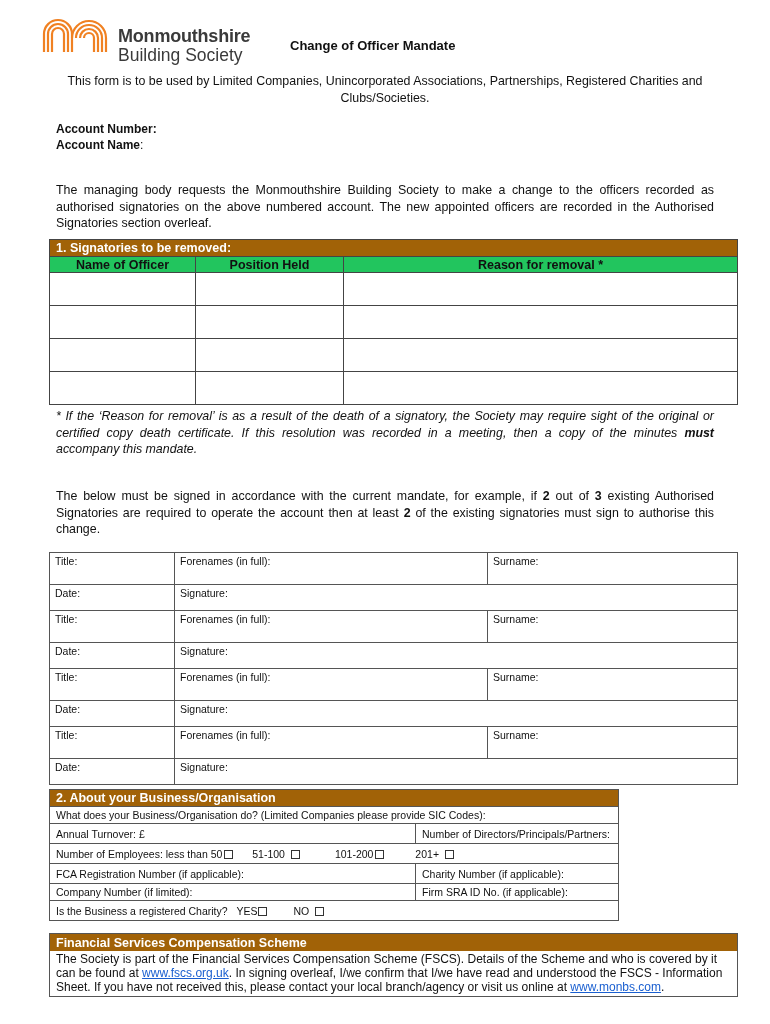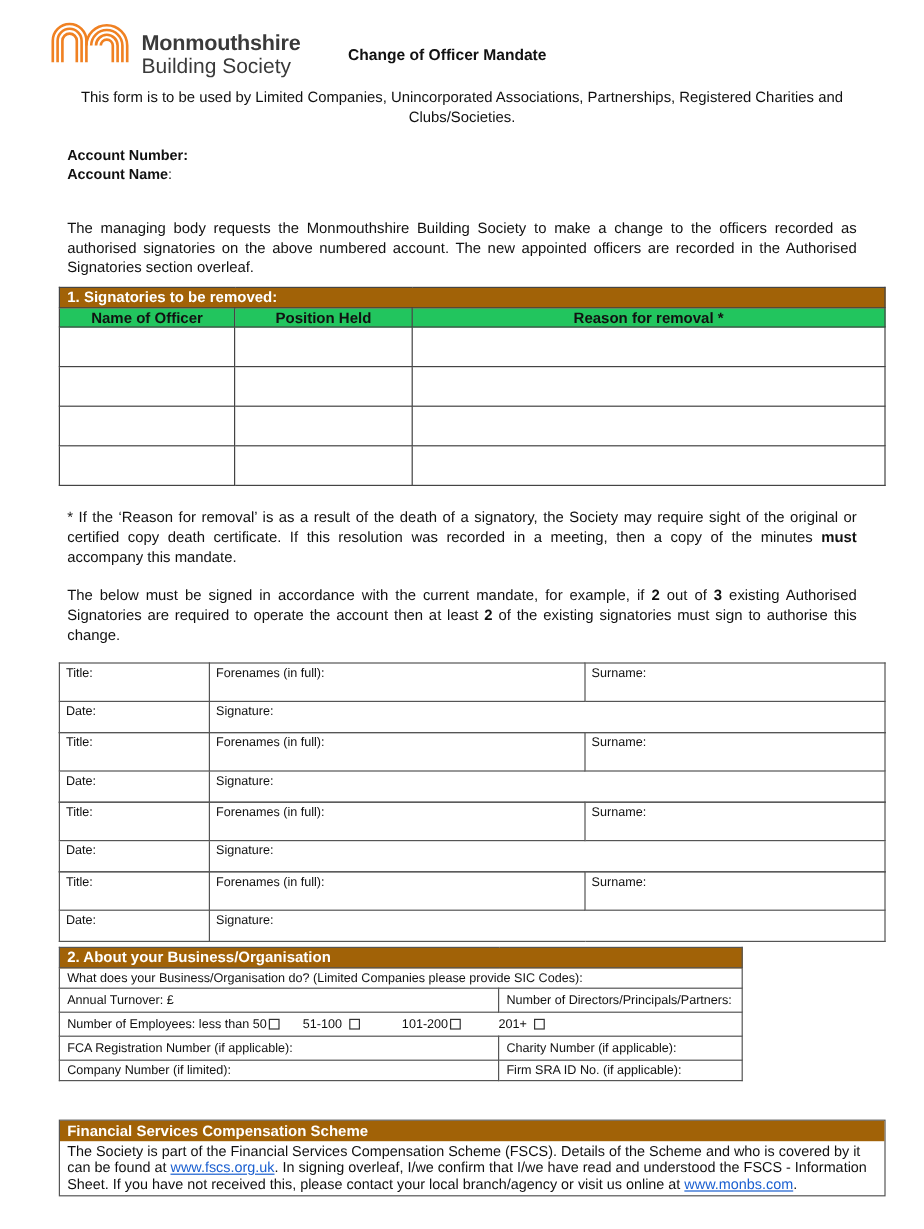--- a/index.html
+++ b/index.html
@@ -14,21 +14,21 @@
 
   .doc-title { position: absolute; left: 290px; top: 38px; font-size: 13px; font-weight: bold; }
 
   .intro { position: absolute; left: 56px; top: 73px; width: 658px; text-align: center; font-size: 12.4px; line-height: 17px; }
 
   .acct { position: absolute; left: 56px; top: 121px; font-size: 12px; line-height: 16px; }
   .acct b { font-weight: bold; }
 
   .para { position: absolute; left: 56px; width: 658px; font-size: 12.4px; line-height: 16.5px; text-align: justify; }
   .para1 { top: 182px; }
-  .para2 { top: 423px; }
+  .para2 { top: 408px; font-style: italic; }
   .para3 { top: 488px; }
 
   table { border-collapse: collapse; }
   .sec1 { position: absolute; left: 49px; top: 239px; width: 689px; }
   .sec1 td { border: 1px solid #444; }
   .orange-head { background: #a16207; color: #fff; font-weight: bold; font-size: 12.5px; padding: 1px 6px; height: 17px; }
   .sec1 .colhead td { background: #22c55e; font-weight: bold; font-size: 12.5px; text-align: center; height: 16px; padding: 0; }
   .sec1 .blank td { height: 33px; }
 
   .sig { position: absolute; left: 49px; width: 689px; }
@@ -222,19 +222,26 @@
     </td>
   </tr>
   <tr>
     <td class="tall">FCA Registration Number (if applicable):</td>
     <td class="tall">Charity Number (if applicable):</td>
   </tr>
   <tr>
     <td>Company Number (if limited):</td>
     <td>Firm SRA ID No. (if applicable):</td>
   </tr>
+  <tr>
+    <td colspan="2" class="tall">
+      <span>Is the Business a registered Charity?</span>
+      <span style="margin-left:6px">YES</span><span class="cb" style="margin-left:0"></span>
+      <span style="margin-left:24px">NO</span><span class="cb" style="margin-left:6px"></span>
+    </td>
+  </tr>
 </tbody>
   </table>
 
 <div class="fscs">
   <div class="orange-head">Financial Services Compensation Scheme</div>
   <div class="fscs-body"><span>The Society is part of the Financial Services Compensation Scheme (FSCS). Details of the Scheme and who is covered by it can be found at </span><span class="link">www.fscs.org.uk</span><span>. In signing overleaf, I/we confirm that I/we have read and understood the FSCS - Information Sheet. If you have not received this, please contact your local branch/agency or visit us online at </span><span class="link">www.monbs.com</span><span>.</span></div>
 </div>
 
 </body></html>

